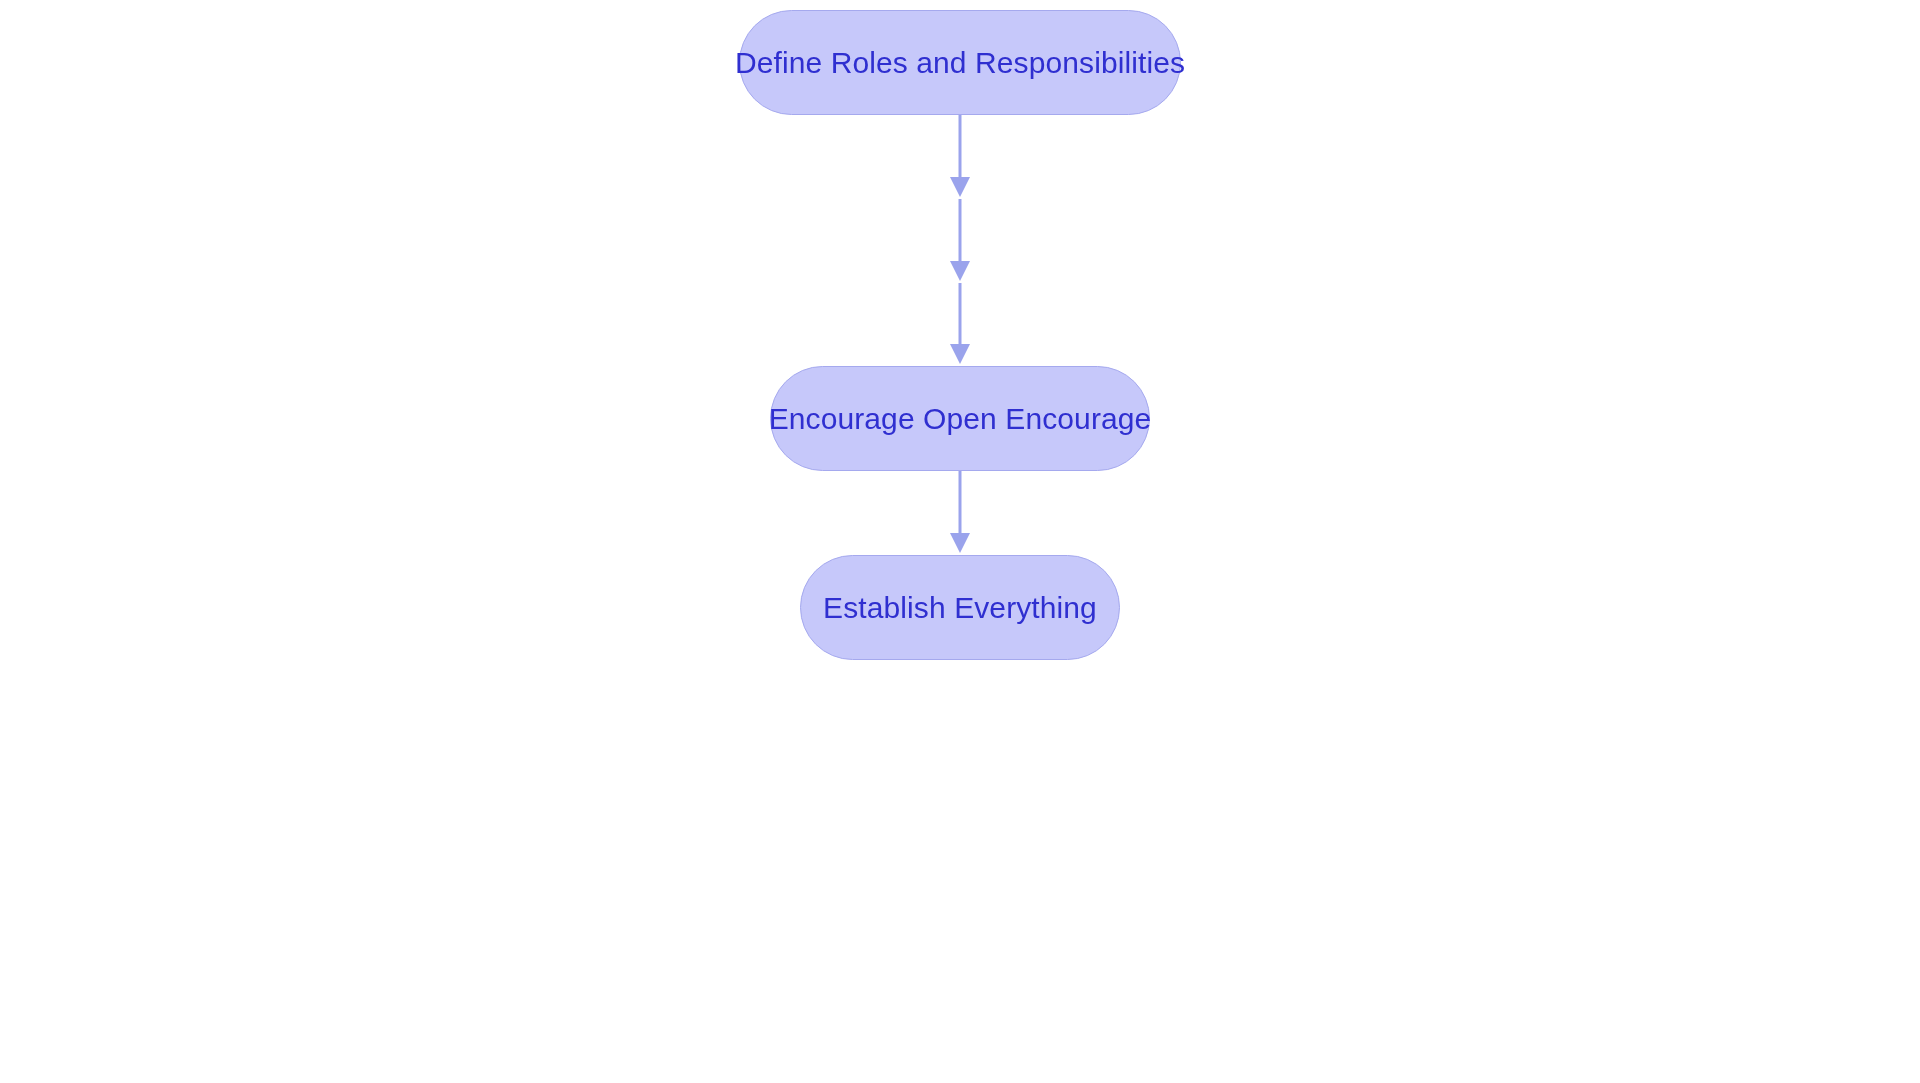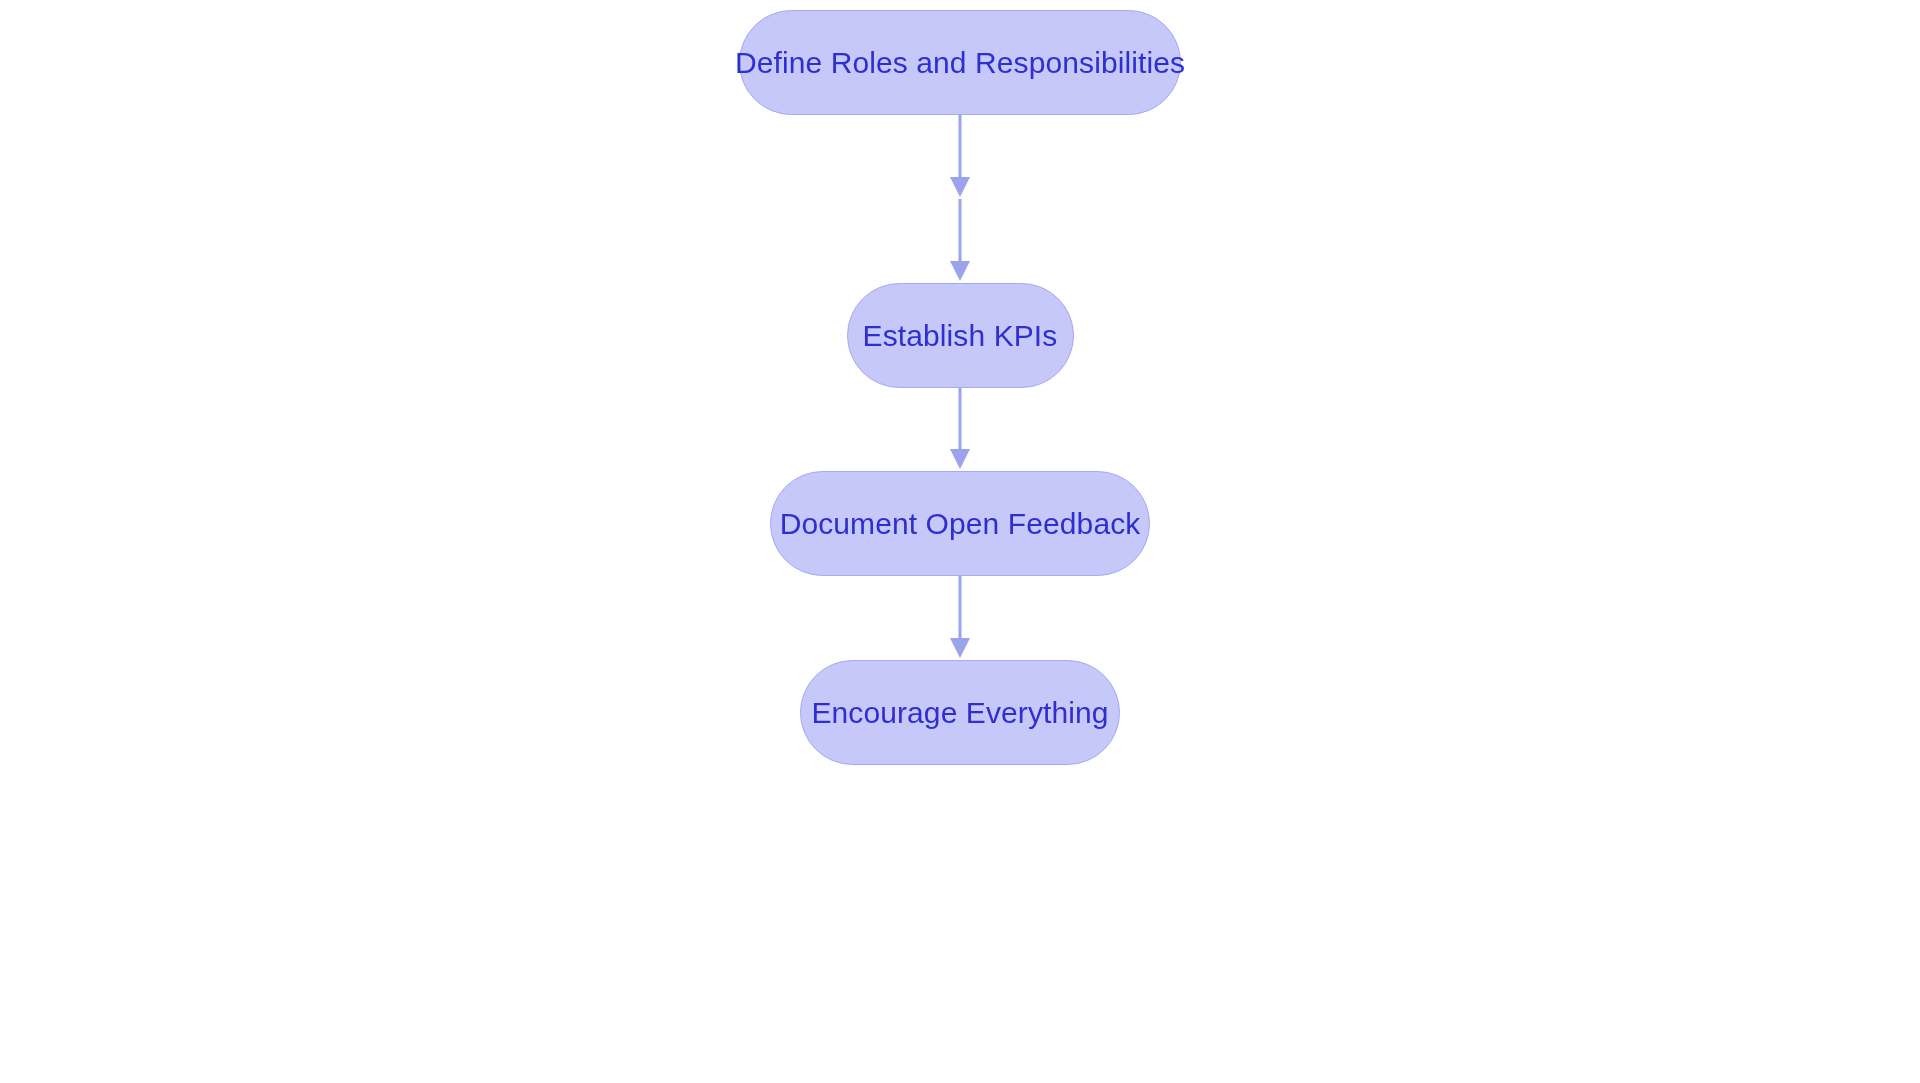--- a/index.html
+++ b/index.html
@@ -102,40 +102,37 @@
     </div>
 
 
     <div class="connector conn-h2">
       <svg width="40" height="84" viewBox="0 0 40 84" aria-hidden="true">
         <line x1="20" y1="0" x2="20" y2="68" stroke="#9aa3ec" stroke-width="3"></line>
         <polygon points="20,82 10,62 30,62" fill="#9aa3ec"></polygon>
       </svg>
     </div>
 
-    <div class="node node-w3">
-      <span class="node-label">Establish KPIs</span>
-    </div>
 
     <div class="connector conn-h3">
       <svg width="40" height="83" viewBox="0 0 40 83" aria-hidden="true">
         <line x1="20" y1="0" x2="20" y2="67" stroke="#9aa3ec" stroke-width="3"></line>
         <polygon points="20,81 10,61 30,61" fill="#9aa3ec"></polygon>
       </svg>
     </div>
 
     <div class="node node-w4">
-      <span class="node-label">Document Open Feedback</span>
+      <span class="node-label">Encourage Open Encourage</span>
     </div>
 
     <div class="connector conn-h4">
       <svg width="40" height="84" viewBox="0 0 40 84" aria-hidden="true">
         <line x1="20" y1="0" x2="20" y2="68" stroke="#9aa3ec" stroke-width="3"></line>
         <polygon points="20,82 10,62 30,62" fill="#9aa3ec"></polygon>
       </svg>
     </div>
 
     <div class="node node-w5">
-      <span class="node-label">Encourage Everything</span>
+      <span class="node-label">Establish Everything</span>
     </div>
 
   </div>
 </div>
 
 </body></html>

